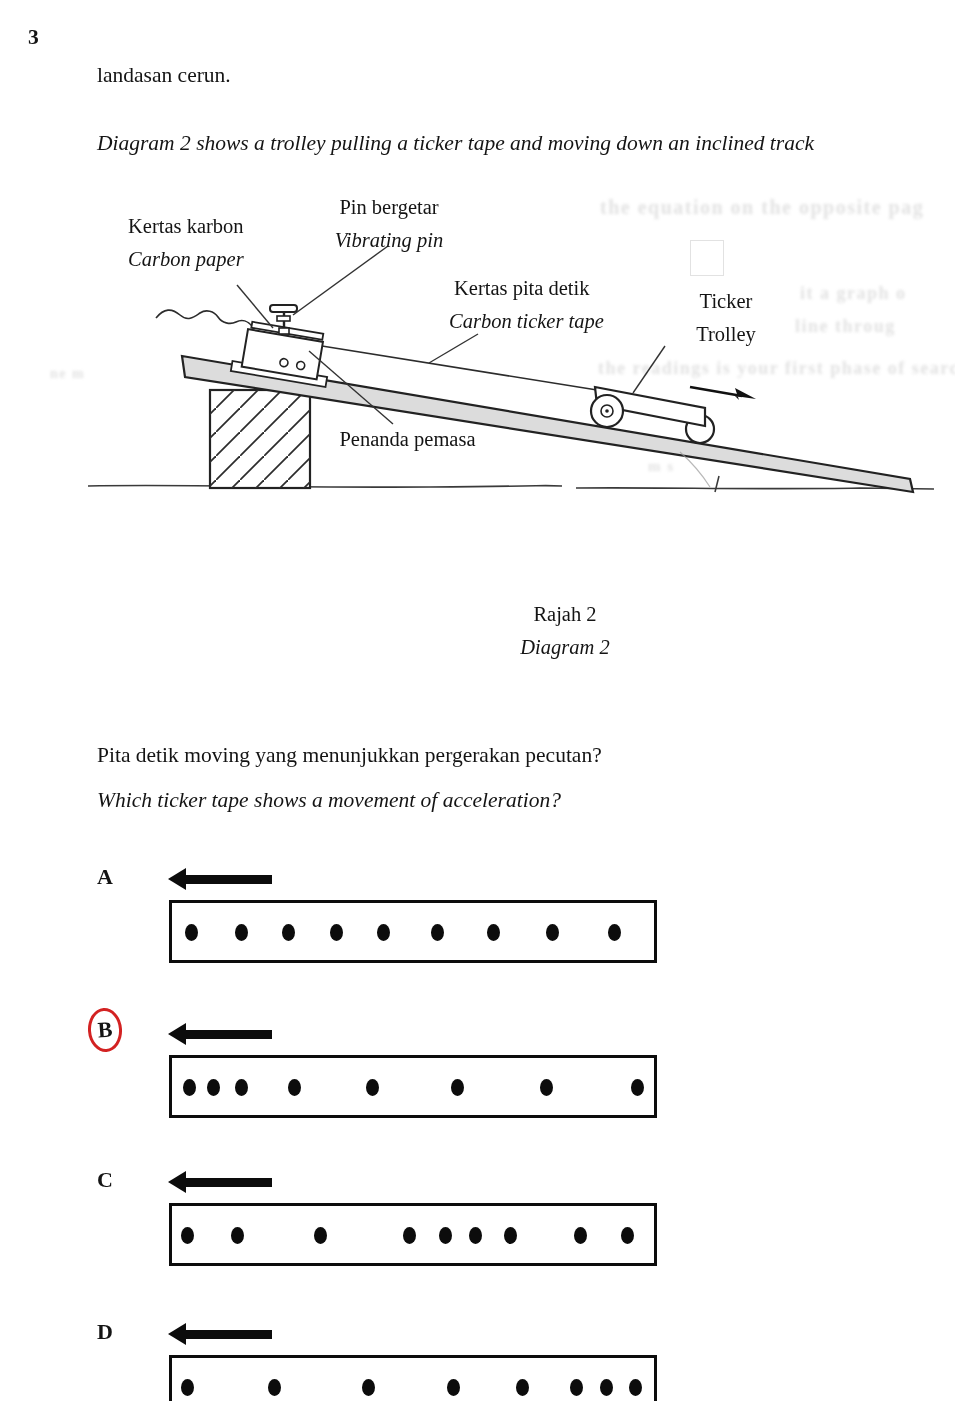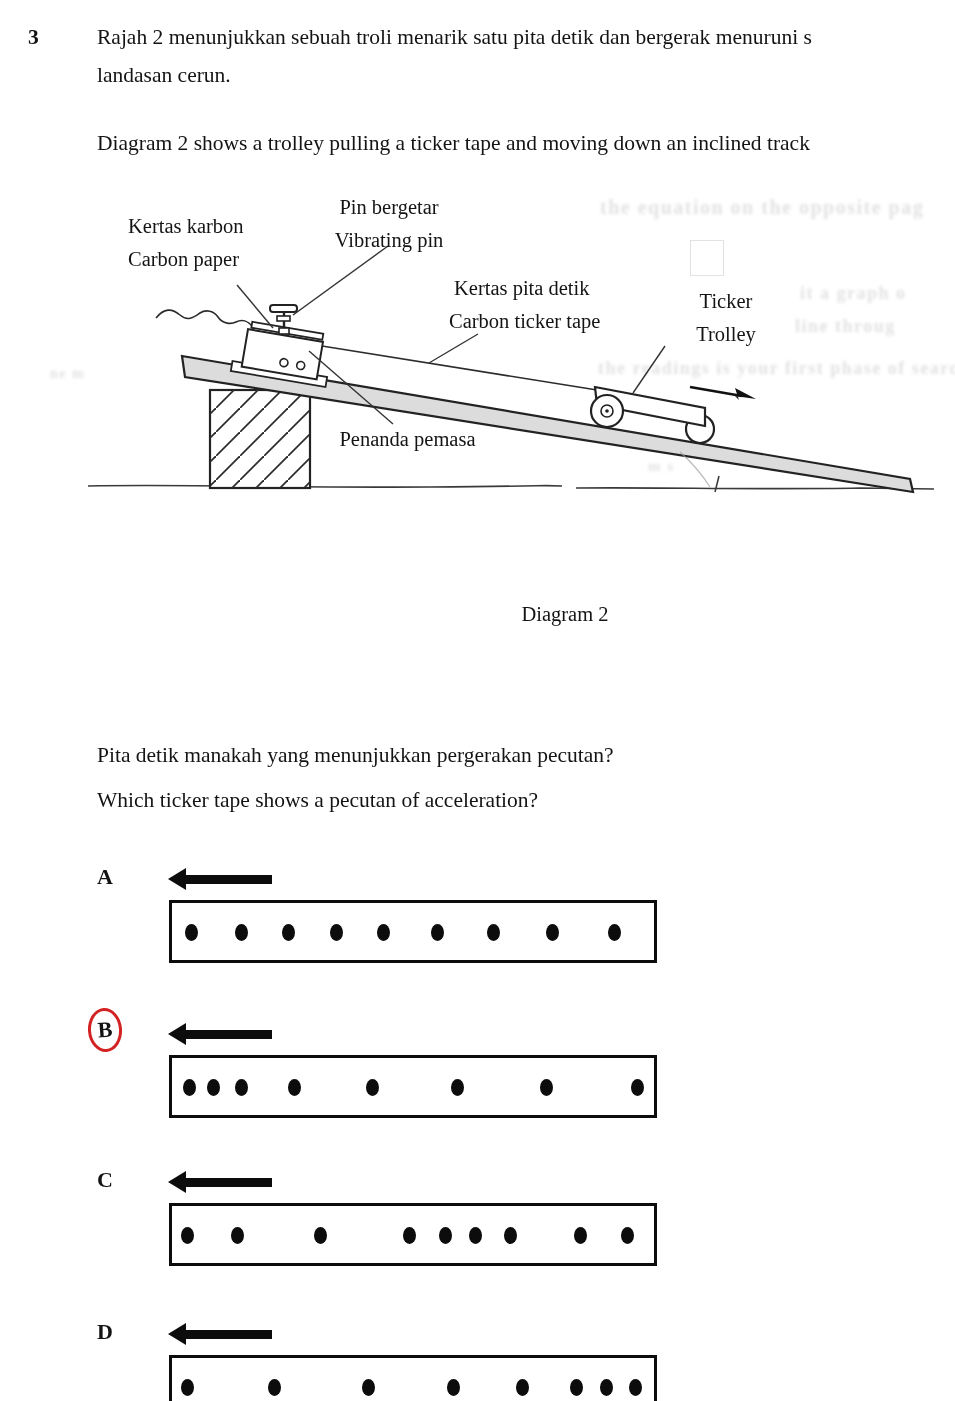--- a/index.html
+++ b/index.html
@@ -1,20 +1,20 @@
 <!DOCTYPE html>
 <html><head>
 <meta charset="utf-8">
 <style>
   html,body{margin:0;padding:0;background:#fff;}
   #page{position:relative;width:955px;height:1401px;background:#fff;overflow:hidden;
         font-family:"Liberation Serif","DejaVu Serif",serif;color:#141414;}
   .abs{position:absolute;}
   .nowrap{white-space:nowrap;}
-  .it{}
+  .it{font-style:italic;}
   .b{font-weight:bold;}
   .txt{font-size:21.5px;line-height:34px;}
   .lbl{font-size:20.5px;line-height:33px;}
   .center{text-align:center;}
   
   .ghost{position:absolute;color:#8f8f8f;opacity:.26;filter:blur(1.6px);
          font-weight:600;white-space:nowrap;letter-spacing:1.5px;z-index:0;}
   .ghost-box{position:absolute;left:690px;top:240px;width:32px;height:34px;
              border:1.5px solid #c6c6c6;opacity:.5;z-index:0;}
   #art{position:absolute;left:0;top:0;z-index:1;pointer-events:none;}
@@ -43,21 +43,20 @@
       <div class="ghost" style="left: 600px; top: 196px; font-size: 20px;">the equation on the opposite pag</div>
       <div class="ghost" style="left: 800px; top: 283px; font-size: 18px;">it a graph o</div>
       <div class="ghost" style="left: 795px; top: 316px; font-size: 18px;">line throug</div>
       <div class="ghost" style="left: 598px; top: 358px; font-size: 18px;">the readings is your first phase of searc</div>
       <div class="ghost" style="left: 648px; top: 458px; font-size: 15px;">m s</div>
       <div class="ghost" style="left: 50px; top: 366px; font-size: 14px;">ne m</div>
     </div>
   <div class="ghost-box"></div>
 
   <div class="abs txt b layer2" style="left:28px;top:20px;">3</div>
-  <div class="abs txt nowrap layer2" style="left:97px;top:20px;">Rajah 2 menunjukkan sebuah troli menarik satu pita detik dan bergerak menuruni s</div>
   <div class="abs txt nowrap layer2" style="left:97px;top:58px;">landasan cerun.</div>
   <div class="abs txt it nowrap layer2" style="left:97px;top:126px;">Diagram 2 shows a trolley pulling a ticker tape and moving down an inclined track</div>
 
   <svg id="art" width="955" height="560" viewBox="0 0 955 560">
     <defs>
       <pattern id="hatch" patternUnits="userSpaceOnUse" width="24" height="24">
         <path d="M-2,26 L26,-2" stroke="#2c2c2c" stroke-width="1.8" fill="none"></path>
       </pattern>
     </defs>
 
@@ -124,25 +123,26 @@
     <div class="it">Carbon ticker tape</div>
   </div>
   <div class="abs lbl center layer2" style="left:665px;top:285px;width:122px;">
     <div>Ticker</div>
     <div>Trolley</div>
   </div>
   <div class="abs lbl center layer2" style="left:320px;top:423px;width:175px;">
     <div>Penanda pemasa</div>
   </div>
   <div class="abs lbl center layer2" style="left:465px;top:598px;width:200px;">
+    <div>Rajah 2</div>
     <div class="it">Diagram 2</div>
   </div>
 
-  <div class="abs txt nowrap layer2" style="left:97px;top:738px;">Pita detik manakah yang menunjukkan pergerakan pecutan?</div>
-  <div class="abs txt it nowrap layer2" style="left:97px;top:783px;">Which ticker tape shows a pecutan of acceleration?</div>
+  <div class="abs txt nowrap layer2" style="left:97px;top:738px;">Pita detik moving yang menunjukkan pergerakan pecutan?</div>
+  <div class="abs txt it nowrap layer2" style="left:97px;top:783px;">Which ticker tape shows a movement of acceleration?</div>
 
   <div class="opt-row row-A layer2">
     <div class="opt-letter">A</div>
     <div class="arrow">
         <div class="head"></div>
         <div class="shaft"></div>
       </div>
     <div class="tape-box">
         <div class="dot" style="left: 12.5px;"></div>
         <div class="dot" style="left: 62.5px;"></div>

